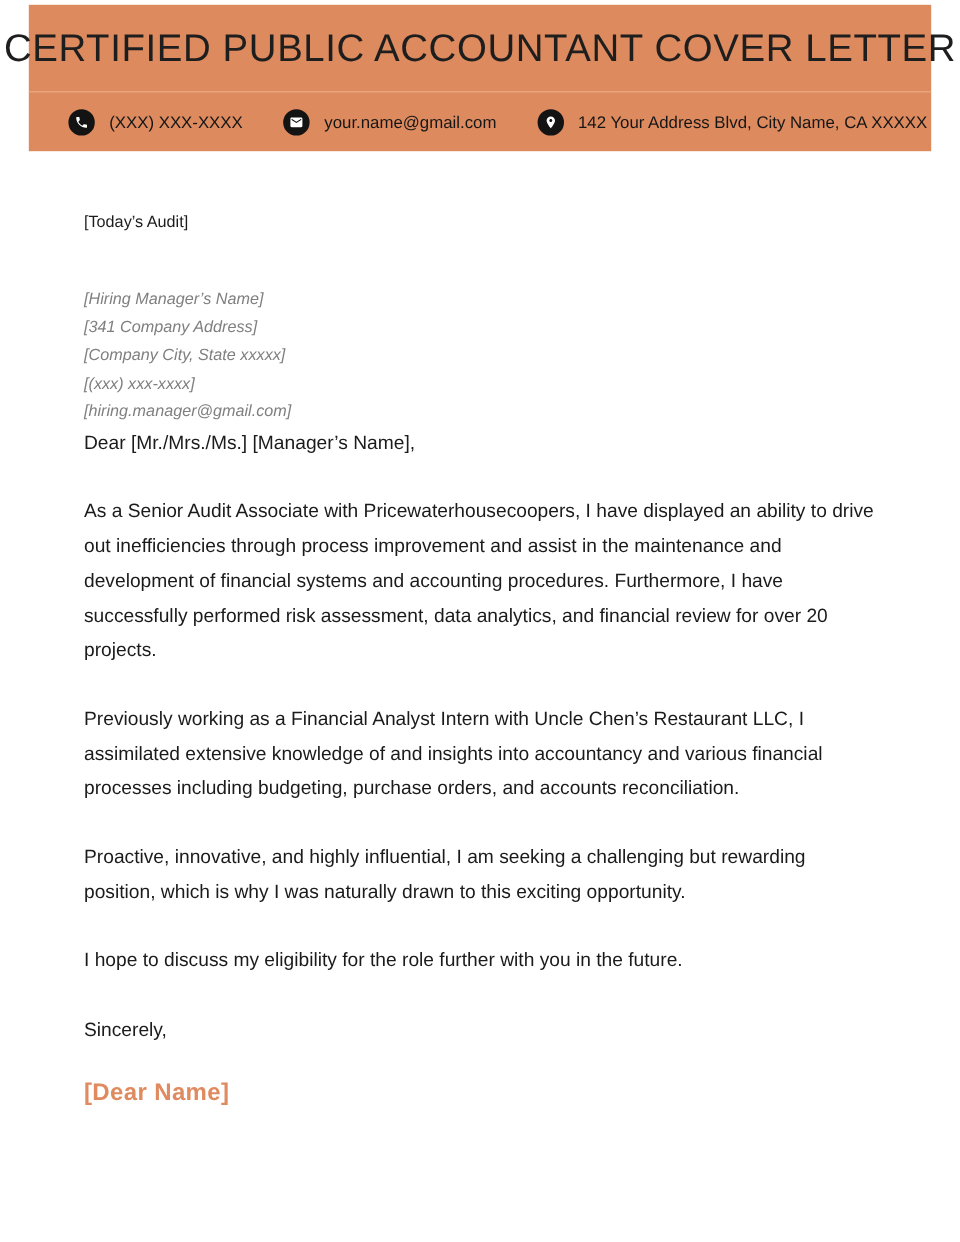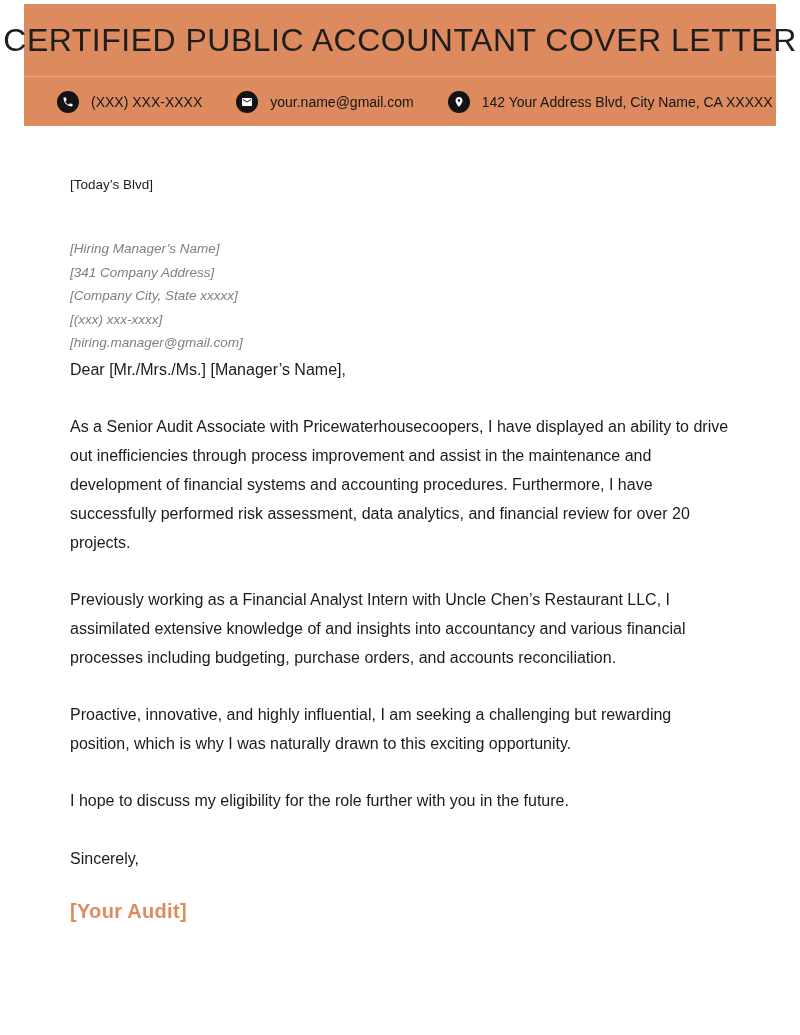--- a/index.html
+++ b/index.html
@@ -140,35 +140,35 @@
             </svg>
         </span>
         <span>142 Your Address Blvd, City Name, CA XXXXX</span>
       </div>
 
     </div>
   </div>
 
   <div class="letter">
 
-    <div class="date-line">[Today’s Blvd]</div>
+    <div class="date-line">[Today’s Audit]</div>
 
     <div class="recipient-block">
       <div>[Hiring Manager’s Name]</div>
       <div>[341 Company Address]</div>
       <div>[Company City, State xxxxx]</div>
       <div>[(xxx) xxx-xxxx]</div>
       <div>[hiring.manager@gmail.com]</div>
     </div>
 
     <div class="salutation">Dear [Mr./Mrs./Ms.] [Manager’s Name],</div>
 
     <p class="para">As a Senior Audit Associate with Pricewaterhousecoopers, I have displayed an ability to drive out inefficiencies through process improvement and assist in the maintenance and development of financial systems and accounting procedures. Furthermore, I have successfully performed risk assessment, data analytics, and financial review for over 20 projects.</p>
     <p class="para">Previously working as a Financial Analyst Intern with Uncle Chen’s Restaurant LLC, I assimilated extensive knowledge of and insights into accountancy and various financial processes including budgeting, purchase orders, and accounts reconciliation.</p>
     <p class="para">Proactive, innovative, and highly influential, I am seeking a challenging but rewarding position, which is why I was naturally drawn to this exciting opportunity.</p>
     <p class="para">I hope to discuss my eligibility for the role further with you in the future.</p>
 
     <div class="closing">Sincerely,</div>
 
-    <div class="signature-name">[Your Audit]</div>
+    <div class="signature-name">[Dear Name]</div>
 
   </div>
 </div>
 
 </body></html>

